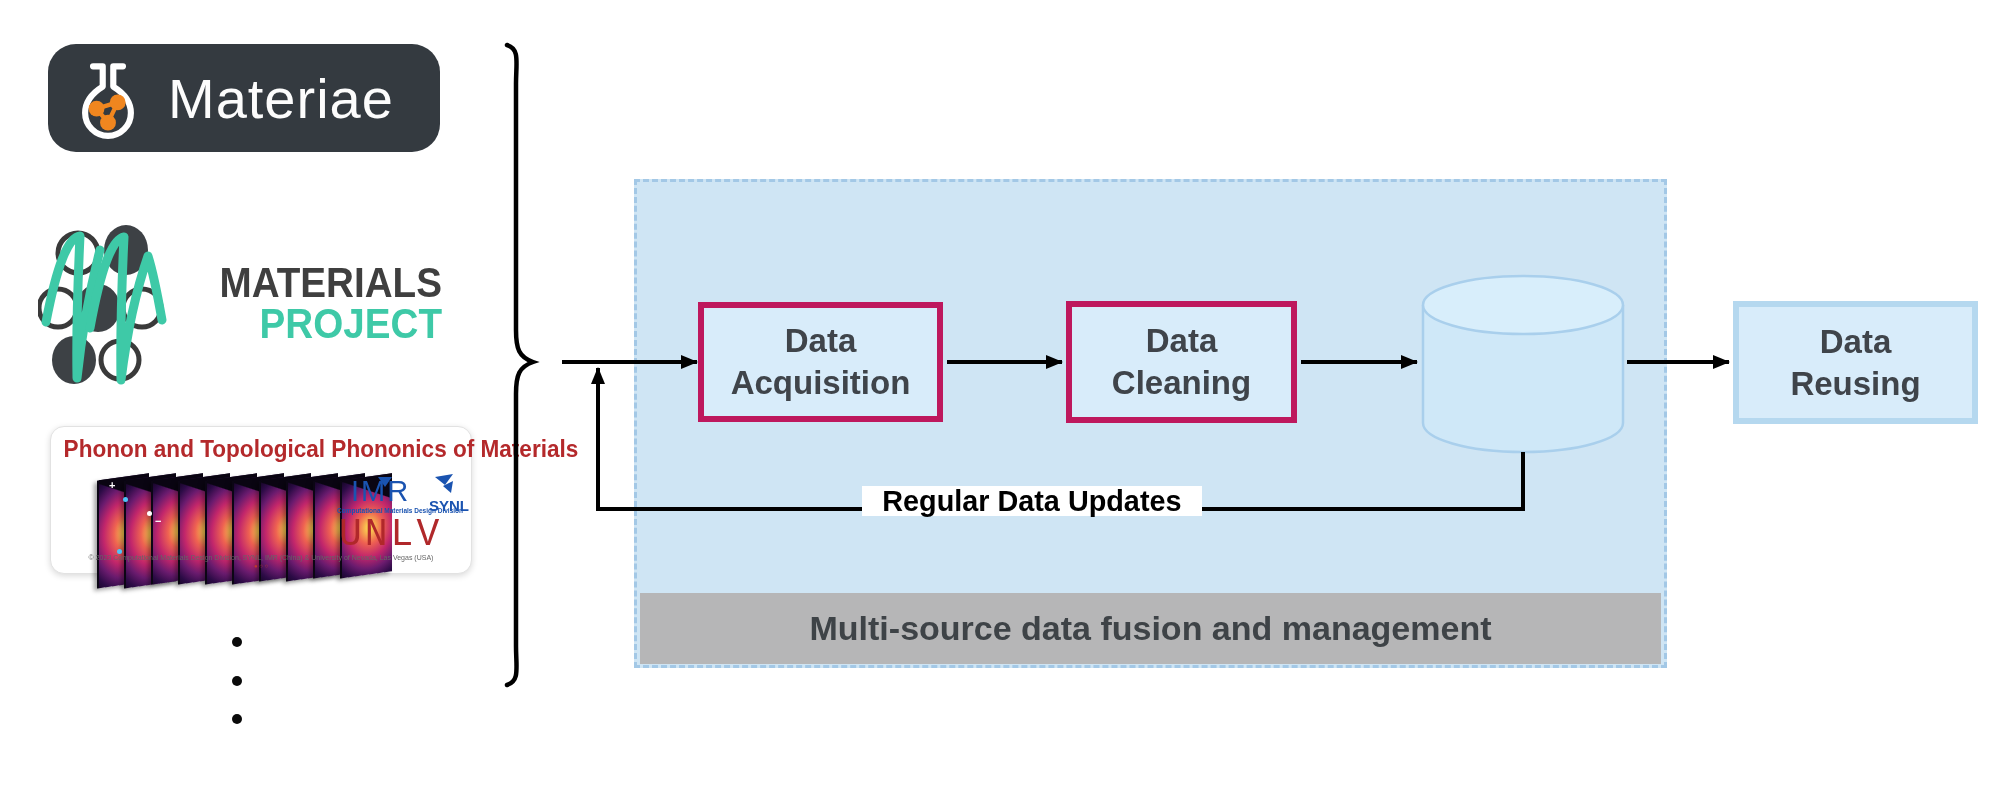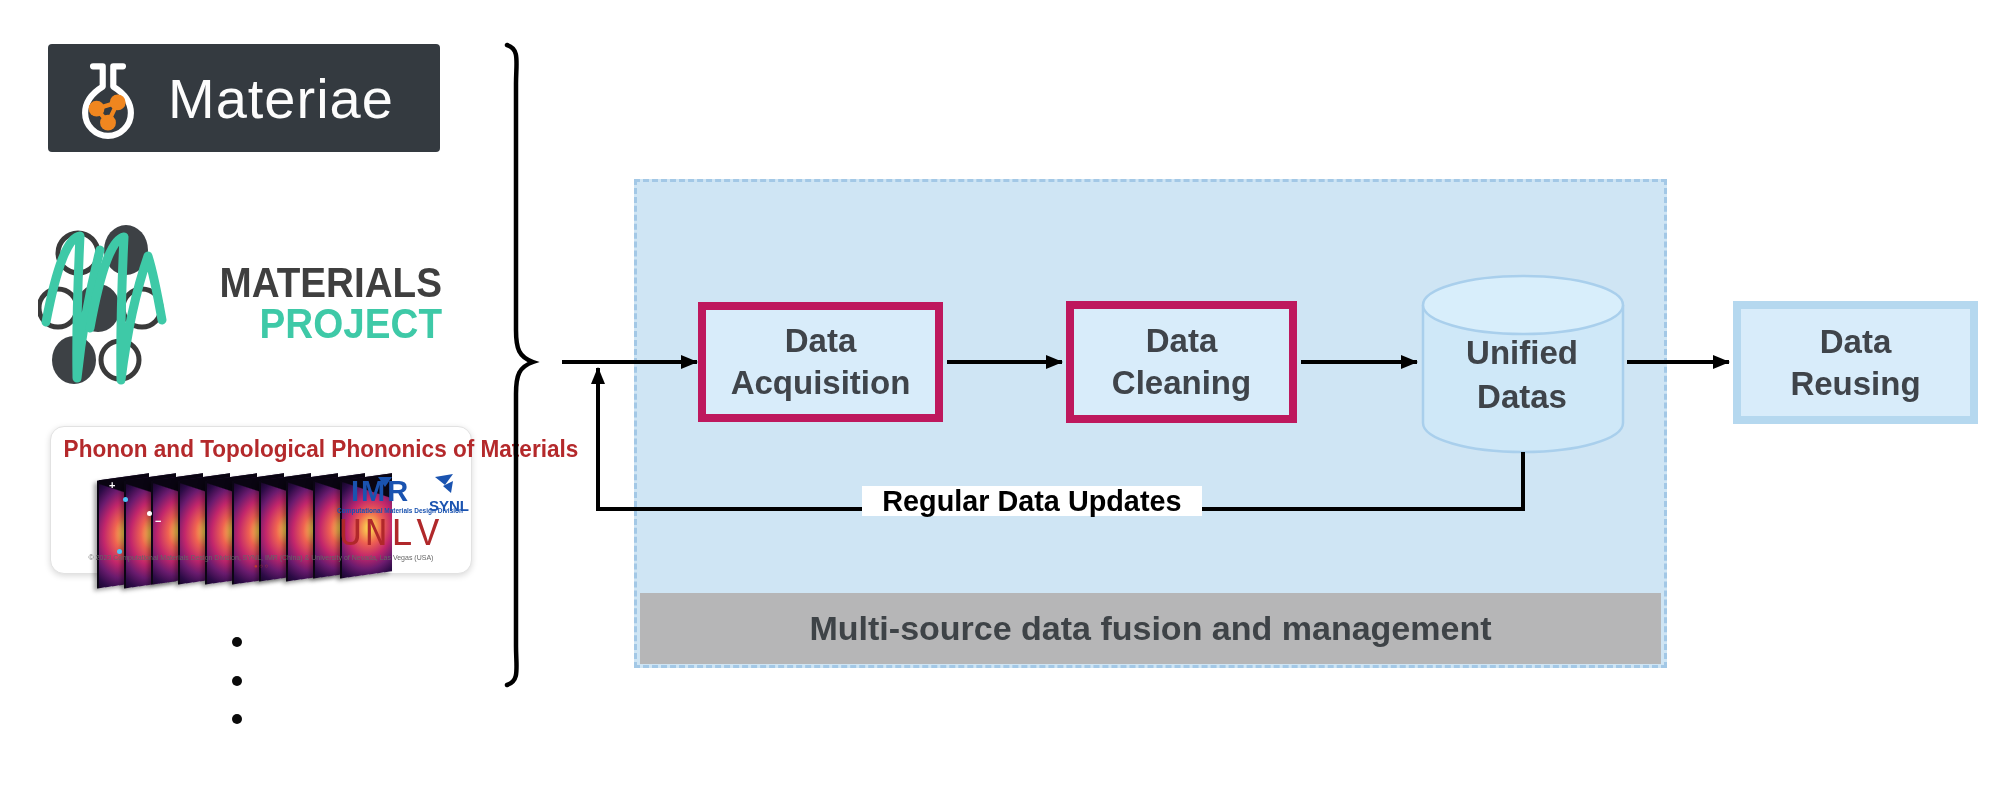--- a/index.html
+++ b/index.html
@@ -1,21 +1,21 @@
 <!DOCTYPE html>
 <html><head>
 <meta charset="utf-8">
 <style>
   html,body{margin:0;padding:0;background:#ffffff;}
   .canvas{position:relative;width:1997px;height:791px;background:#ffffff;overflow:hidden;
           font-family:"Liberation Sans",sans-serif;}
 
   
   .materiae{position:absolute;left:48px;top:44px;width:392px;height:108px;background:#343a40;
-            border-radius:4px;display:flex;align-items:center;}
+            border-radius:28px;display:flex;align-items:center;}
   .materiae svg{margin-left:16px;}
   .materiae-label{color:#fcfcfc;font-size:56px;font-weight:400;letter-spacing:1px;margin-left:16px;}
 
   
   .mp-icon{position:absolute;left:38px;top:220px;}
   .mp-text{position:absolute;left:180px;top:262px;width:262px;text-align:right;line-height:41px;}
   .mp-word1{display:block;font-size:42px;font-weight:bold;color:#3f3f3f;transform:scaleX(.92);transform-origin:right;}
   .mp-word2{display:block;font-size:42px;font-weight:bold;color:#3ec9a7;transform:scaleX(.92);transform-origin:right;}
 
   
@@ -33,21 +33,21 @@
   .hp:nth-of-type(3){left:100px;}
   .hp:nth-of-type(4){left:127px;}
   .hp:nth-of-type(5){left:154px;}
   .hp:nth-of-type(6){left:181px;}
   .hp:nth-of-type(7){left:208px;height:101px;}
   .hp:nth-of-type(8){left:235px;height:101px;}
   .hp:nth-of-type(9){left:262px;height:98px;}
   .hp:nth-of-type(10){left:289px;height:98px;}
   .ph-mark{position:absolute;color:#ffffff;font-size:11px;font-weight:bold;z-index:5;}
   .ph-dot{position:absolute;border-radius:50%;z-index:5;}
-  .imr-label{position:absolute;left:300px;top:48px;font-size:29px;font-weight:700;color:#1a53b0;letter-spacing:2px;}
+  .imr-label{position:absolute;left:300px;top:48px;font-size:29px;font-weight:400;color:#1a53b0;letter-spacing:2px;}
   .imr-tri{position:absolute;left:327px;top:50px;width:0;height:0;border-left:7px solid transparent;
            border-right:7px solid transparent;border-top:10px solid #1a53b0;z-index:6;}
   .imr-sub{position:absolute;left:284px;top:80px;width:130px;text-align:center;font-size:6.5px;
            font-weight:bold;color:#1a53b0;}
   .synl-icon{position:absolute;left:382px;top:46px;}
   .synl-label{position:absolute;left:378px;top:70px;font-size:15px;font-weight:800;color:#1a53b0;}
   .unlv-label{position:absolute;left:288px;top:86px;font-family:Liberation Mono, monospace;font-size:38px;
               color:#b0282a;letter-spacing:3px;}
   .phonon-copy{position:absolute;left:0;top:127px;width:100%;text-align:center;font-size:7px;color:#666;}
   .phonon-dots{position:absolute;left:0;top:136px;width:100%;text-align:center;font-size:6px;color:#c0392b;}
@@ -59,21 +59,21 @@
   .vdot:nth-of-type(3){top:714px;}
 
   
   .panel{position:absolute;left:634px;top:179px;width:1033px;height:489px;background:#cfe5f4;
          border:3px dashed #a3c8e6;box-sizing:border-box;z-index:1;}
   .graybar{position:absolute;left:640px;top:593px;width:1021px;height:71px;background:#b6b6b7;
            display:flex;align-items:center;justify-content:center;z-index:2;}
   .graybar-label{font-size:34px;font-weight:bold;color:#3e4347;}
 
   
-  .node{position:absolute;background:#d8ecfa;border:8px solid #be185d;box-sizing:border-box;
+  .node{position:absolute;background:#d8ecfa;border:6px solid #be185d;box-sizing:border-box;
         display:flex;flex-direction:column;align-items:center;justify-content:center;z-index:3;}
   .node span{font-size:33px;font-weight:bold;color:#3f444a;line-height:42px;}
   .node-acquisition{left:698px;top:302px;width:245px;height:120px;}
   .node-cleaning{left:1066px;top:301px;width:231px;height:122px;}
   .node-reusing{left:1733px;top:301px;width:245px;height:123px;border-color:#b5d8ef;}
 
   .cylinder{position:absolute;left:1421px;top:273px;z-index:3;}
   .cylinder-label{position:absolute;left:1421px;top:312px;width:202px;height:125px;z-index:4;
         display:flex;flex-direction:column;align-items:center;justify-content:center;}
   .cylinder-label span{font-size:33px;font-weight:bold;color:#3f444a;line-height:44px;}
@@ -162,24 +162,20 @@
   </div>
   <div class="node node-cleaning">
     <span>Data</span>
     <span>Cleaning</span>
   </div>
 
   <svg class="cylinder" width="204" height="184" viewBox="0 0 204 184">
     <path d="M2,32 L2,150 A100,29 0 0 0 202,150 L202,32" fill="#cfe8f8" stroke="#a9cfec" stroke-width="2.5"></path>
     <ellipse cx="102" cy="32" rx="100" ry="29" fill="#d8eefb" stroke="#a9cfec" stroke-width="2.5"></ellipse>
   </svg>
-  <div class="cylinder-label">
-    <span>Unified</span>
-    <span>Datas</span>
-  </div>
 
   <div class="node node-reusing">
     <span>Data</span>
     <span>Reusing</span>
   </div>
 
   <svg class="overlay" width="1997" height="791" viewBox="0 0 1997 791">
     <defs>
       <marker id="ah" markerUnits="userSpaceOnUse" markerWidth="18" markerHeight="14" refX="16" refY="7" orient="auto">
         <path d="M0,0 L17,7 L0,14 Z" fill="#000000"></path>

